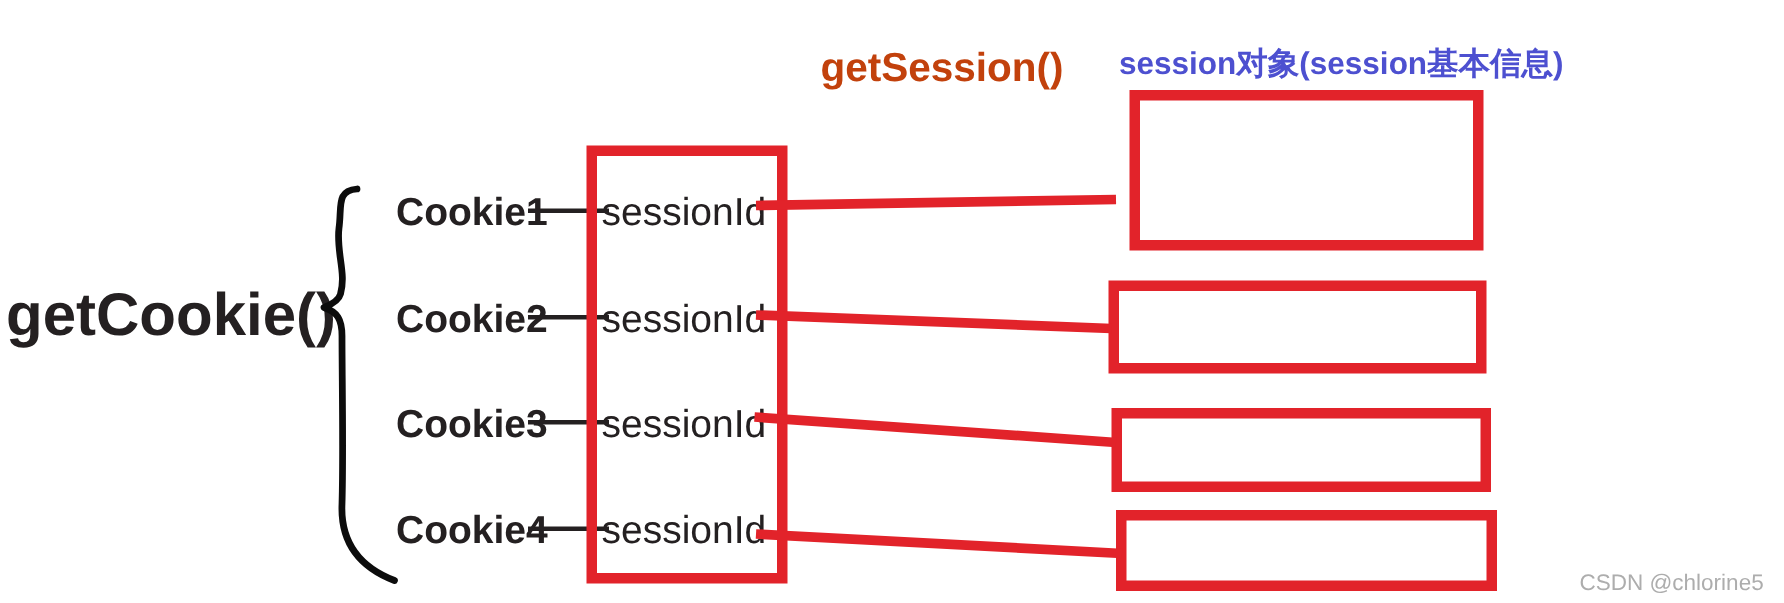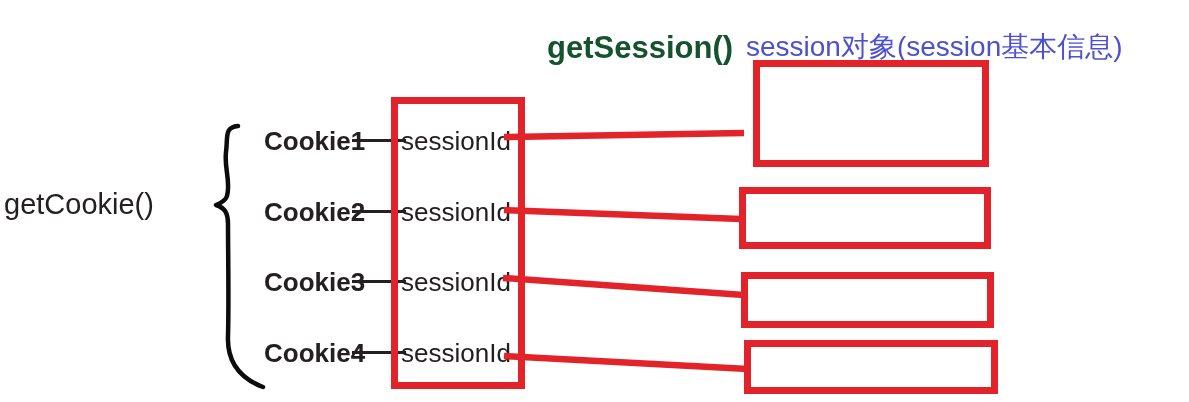--- a/index.html
+++ b/index.html
@@ -16,35 +16,35 @@
     position: relative;
     width: 1189px;
     height: 402px;
     background: var(--bg);
     overflow: hidden;
   }
   .abs { position: absolute; }
 
   .get-cookie {
     left: 4px; top: 188px;
-    font-size: 29px;
-    font-weight: normal;
+    font-size: 40px;
+    font-weight: bold;
     color: var(--text_black);
     letter-spacing: 0px;
   }
   .get-session {
     left: 547px; top: 30px;
-    font-size: 31px;
+    font-size: 27px;
     font-weight: bold;
-    color: #14532d;
+    color: #c2410c;
   }
   .session-header {
     left: 746px; top: 28px;
-    font-size: 28px;
-    font-weight: normal;
+    font-size: 21px;
+    font-weight: bold;
     color: var(--blue);
   }
 
   .cookie-label {
     font-size: 26px;
     font-weight: bold;
     color: var(--text_black);
     white-space: nowrap;
   }
   .dash-line {
@@ -134,14 +134,15 @@
              C 226 200, 221 203, 216 205
              C 225 208, 228 213, 228 224
              C 228 252, 229 302, 228 336
              C 227 359, 237 377, 263 387"></path>
     <path class="connector" d="M 504 137 L 744 133"></path>
     <path class="connector" d="M 504 210 L 741 219"></path>
     <path class="connector" d="M 503 278 L 744 295"></path>
     <path class="connector" d="M 504 356 L 748 369"></path>
   </svg>
 
+  <div class="abs watermark">CSDN @chlorine5</div>
 
 </div>
 
 </body></html>

